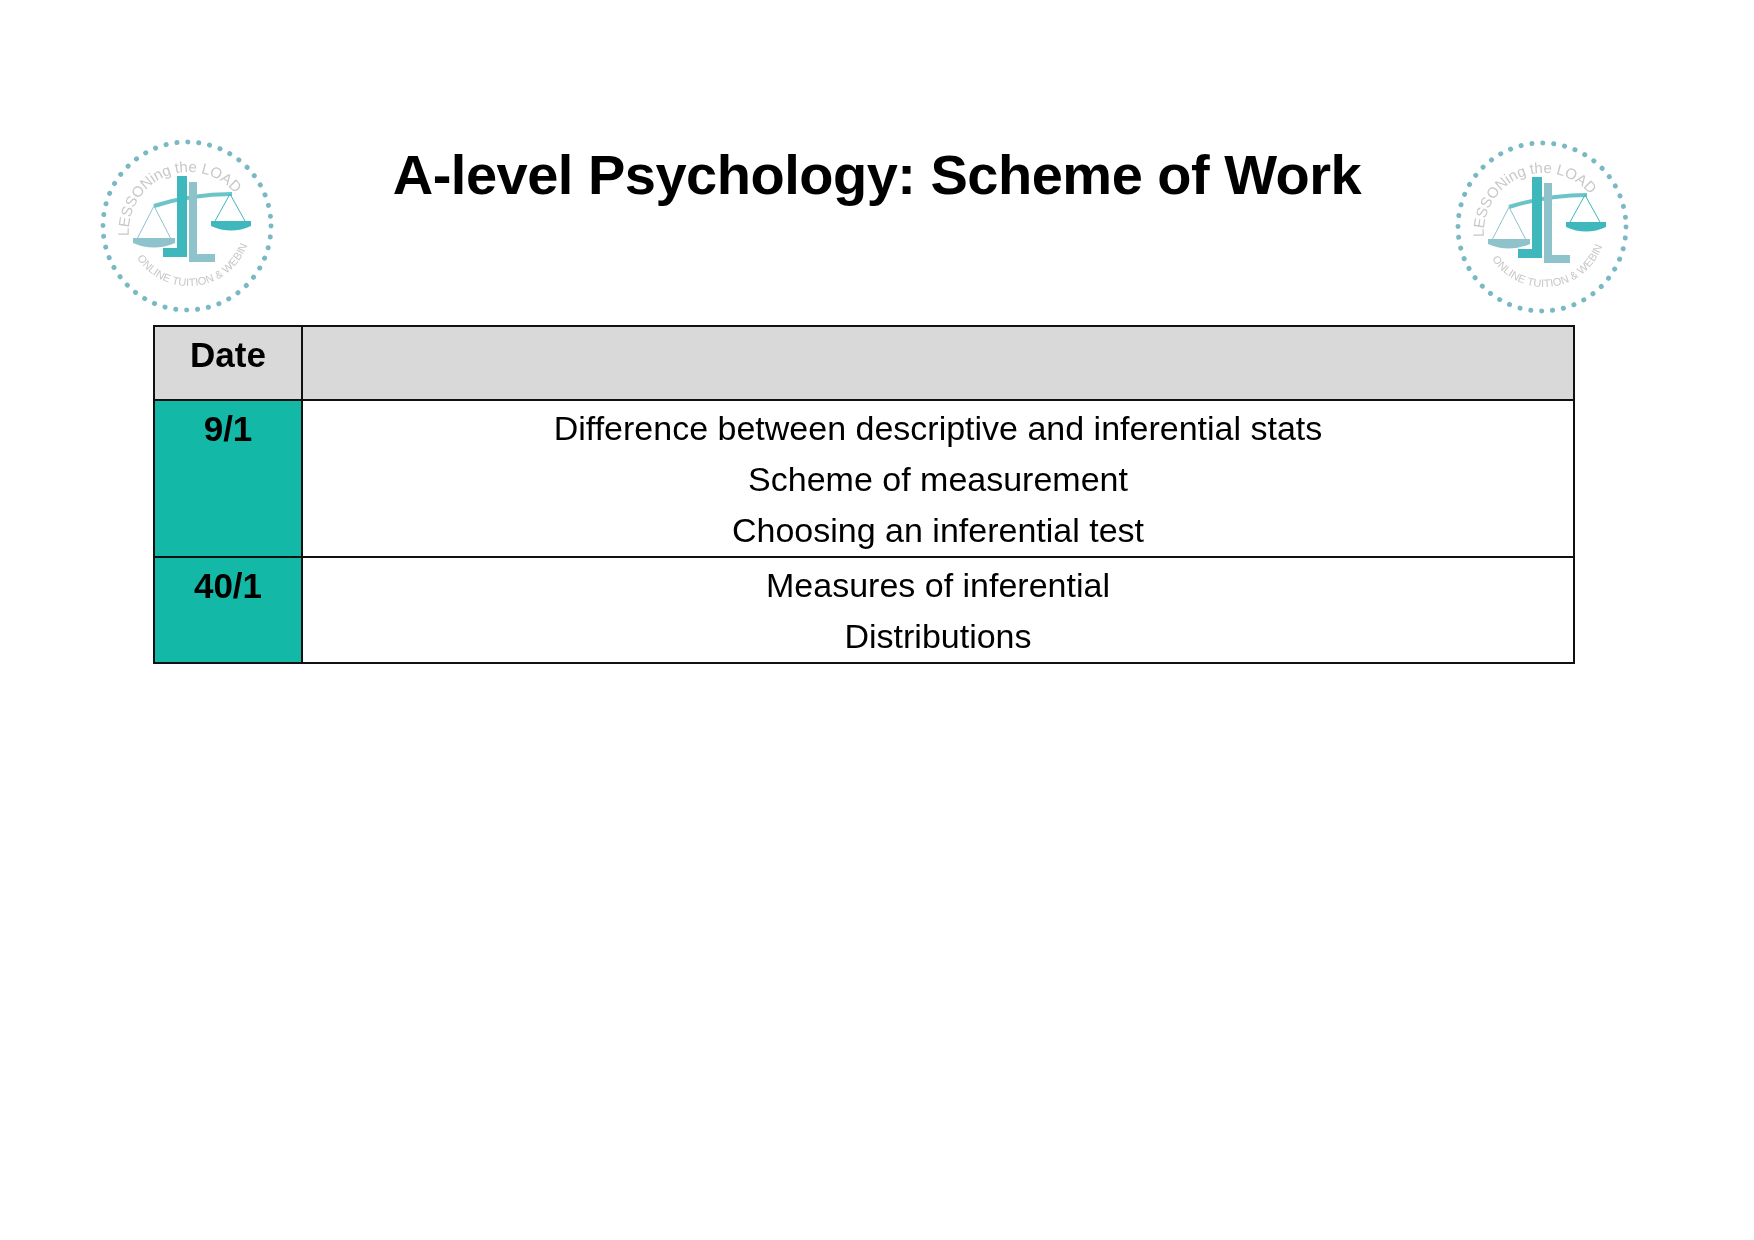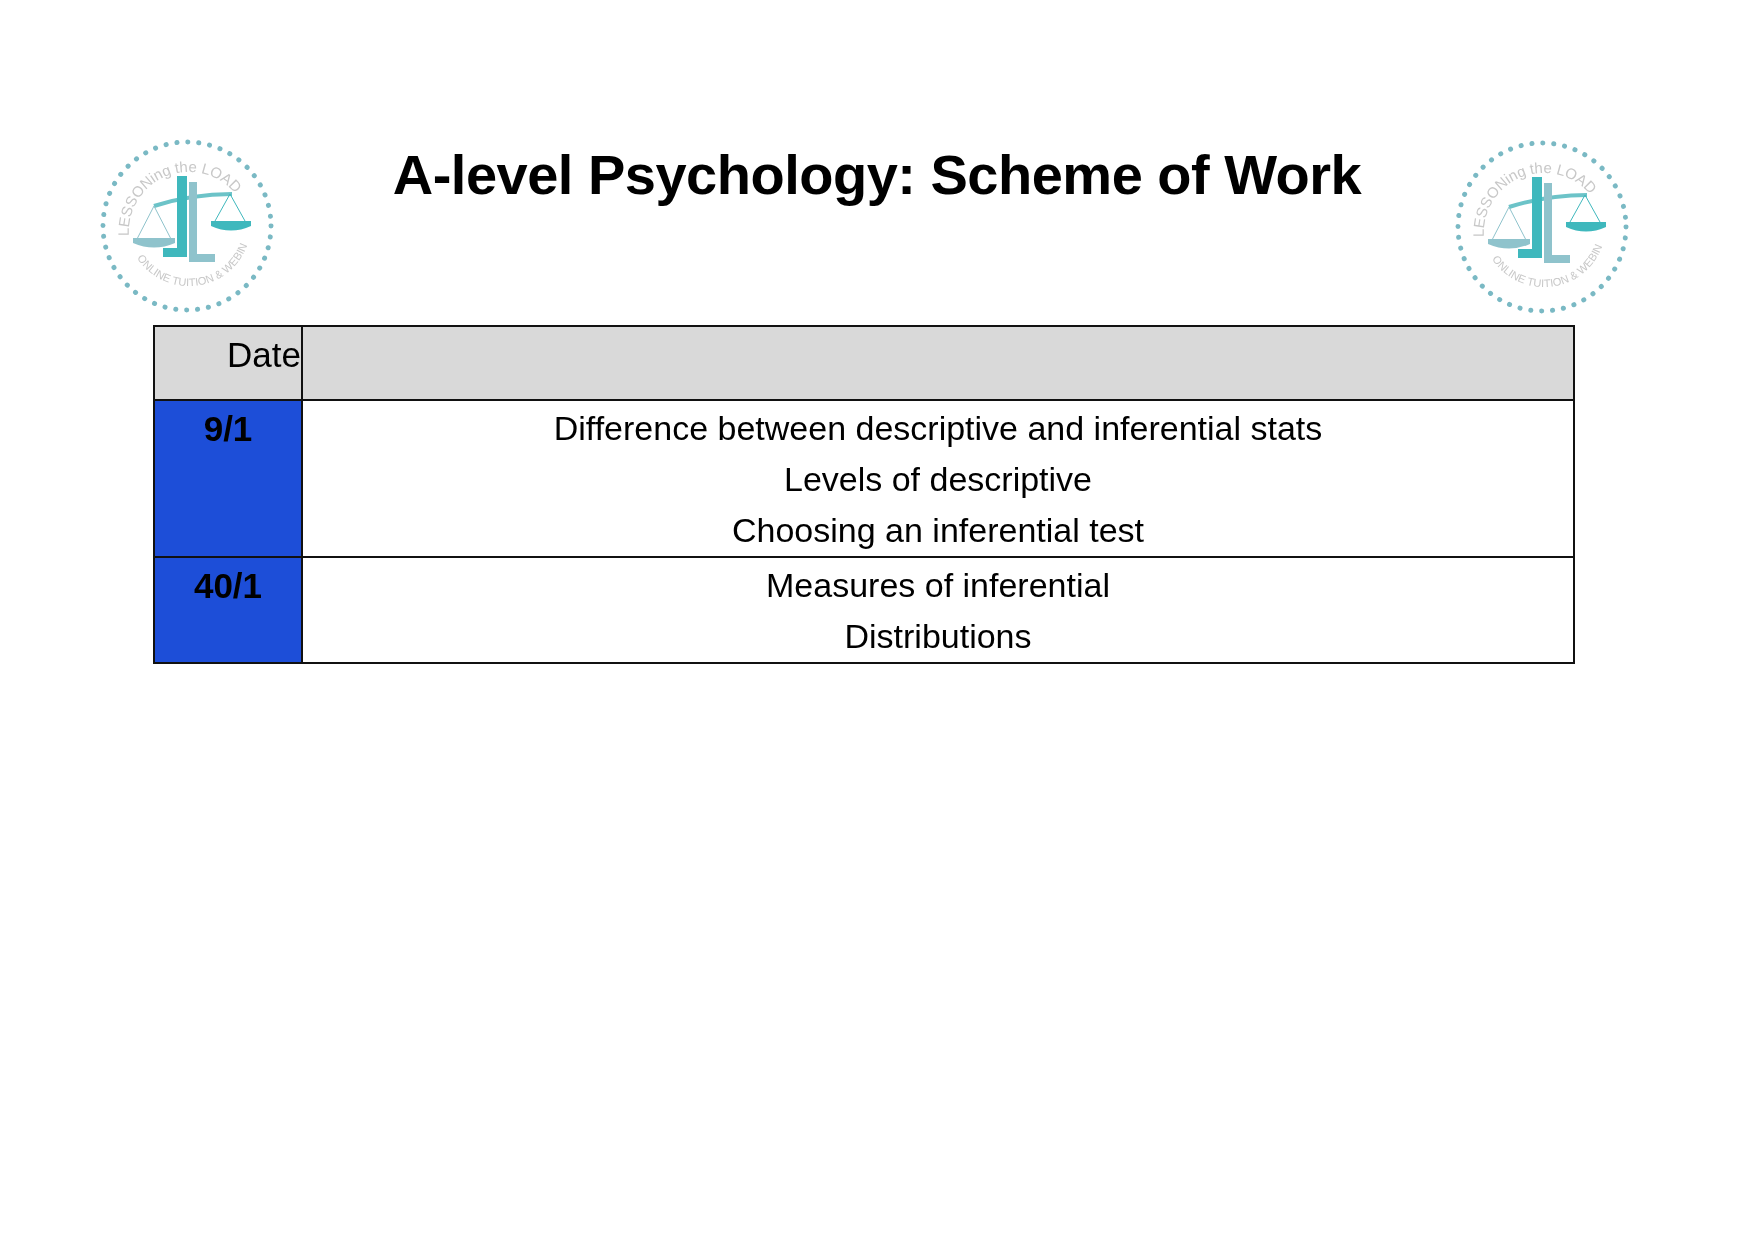--- a/index.html
+++ b/index.html
@@ -47,26 +47,26 @@
     border: 2.5px solid #111;
     padding: 0;
     vertical-align: top;
   }
   .schedule col.c-date { width: 148px; }
   .schedule col.c-topics { width: 1272px; }
   .schedule thead th {
     background: #d9d9d9;
     height: 72px;
     font-size: 35px;
-    font-weight: normal;
+    font-weight: bold;
     line-height: 56px;
-    text-align: right;
+    text-align: center;
   }
   .date-cell {
-    background: #1d4ed8;
+    background: #14b8a6;
     font-weight: bold;
     font-size: 35px;
     text-align: center;
     line-height: 51px;
     padding-top: 2px !important;
   }
   .topics-cell {
     text-align: center;
     font-size: 34px;
     line-height: 51px;
@@ -137,21 +137,21 @@
     <tr>
       <th>Date</th>
       <th></th>
     </tr>
   </thead>
   <tbody>
     <tr class="r3">
       <td class="date-cell">9/1</td>
       <td class="topics-cell">
         <span class="topic-line">Difference between descriptive and inferential stats</span>
-        <span class="topic-line">Levels of descriptive</span>
+        <span class="topic-line">Scheme of measurement</span>
         <span class="topic-line">Choosing an inferential test</span>
       </td>
     </tr>
     <tr class="r2">
       <td class="date-cell">40/1</td>
       <td class="topics-cell">
         <span class="topic-line">Measures of inferential</span>
         <span class="topic-line">Distributions</span>
       </td>
     </tr>

